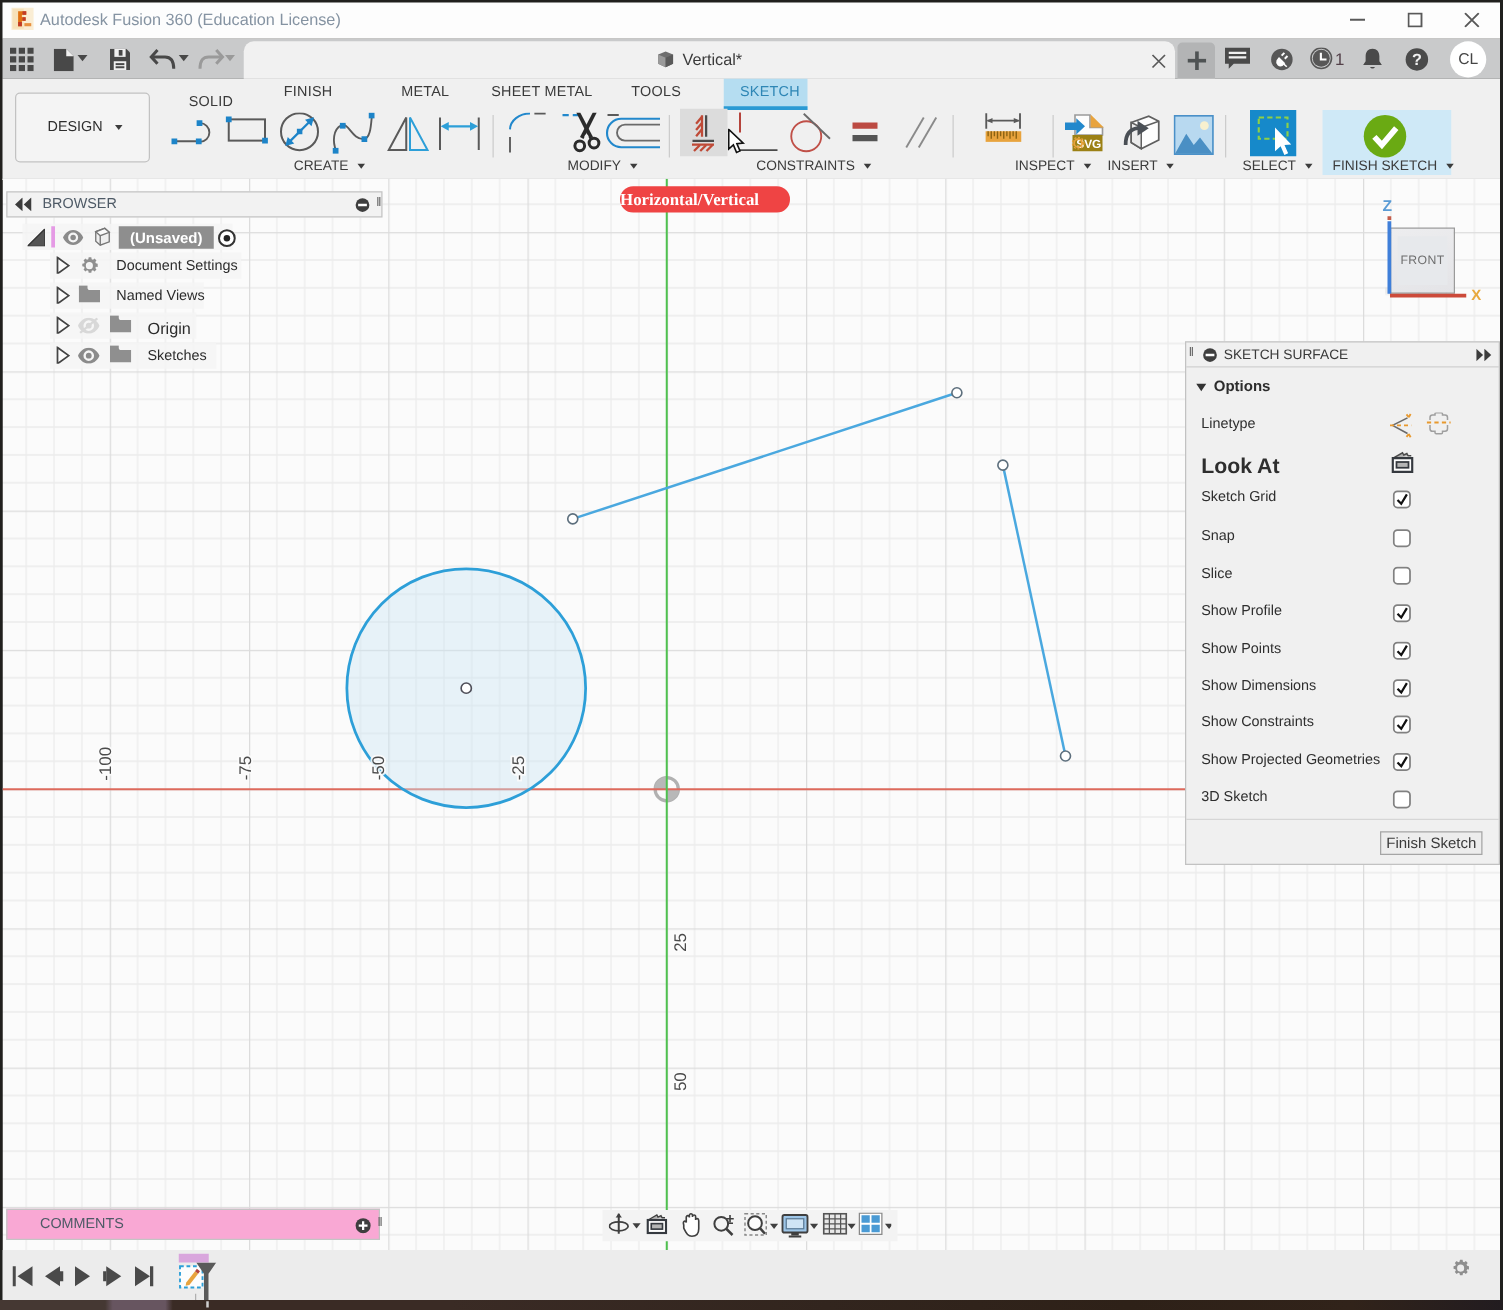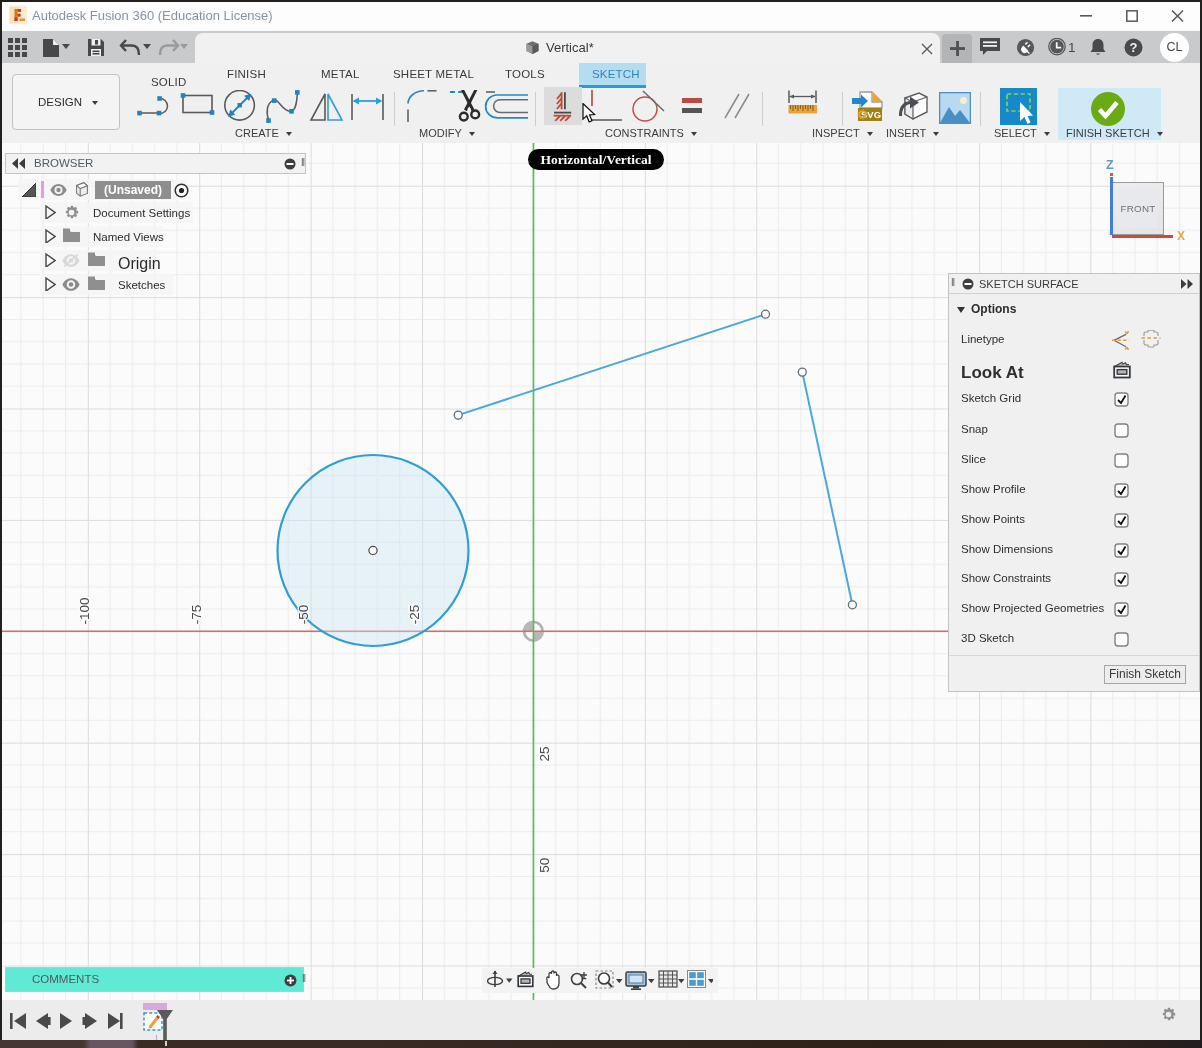--- a/index.html
+++ b/index.html
@@ -9,23 +9,23 @@
   #frame{position:absolute;left:0;top:0;width:1202px;height:1048px;}
   #titlebar{left:2px;top:2px;width:1198px;height:29px;background:#fdfdfd;}
   #title-text{left:32px;top:8px;font-size:13px;color:#8593a2;}
   #toolrow{left:2px;top:31px;width:1198px;height:32px;background:#c9cacb;}
   #doctab{left:195px;top:33px;width:745px;height:30px;background:#f1f1f1;border-radius:8px 8px 0 0;}
   #ribbon{left:2px;top:63px;width:1198px;height:80px;background:#f0f0f0;border-bottom:1px solid #c6c6c6;}
   .rtab{position:absolute;top:0;height:24.5px;font-size:11.5px;color:#3a3a3a;letter-spacing:0.2px;}
   #canvas{left:2px;top:143px;width:1198px;height:857px;}
   #browser{left:2px;top:143px;width:330px;height:350px;}
   #palette{left:948px;top:273px;width:252px;height:419px;background:#f0f0f0;border:1px solid #c2c2c2;box-sizing:border-box;}
-  #tooltip{left:496px;top:149px;width:136px;height:21px;background:#000000;border-radius:10.5px;
+  #tooltip{left:496px;top:149px;width:136px;height:21px;background:#ef4444;border-radius:10.5px;
            color:#fff;font-family:"Liberation Serif",serif;font-weight:bold;font-size:13.5px;
-           text-align:center;line-height:21px;margin-left:32px;}
+           line-height:21px;}
   #timeline{left:2px;top:1000px;width:1198px;height:40px;background:#ececec;}
   #taskbar{left:0px;top:1040px;width:1202px;height:8px;background:#241e1c;}
   .seplabel{position:absolute;top:127px;font-size:11px;color:#3c3c3c;white-space:nowrap;z-index:5;}
   .caret{display:inline-block;width:0;height:0;border-left:3.5px solid transparent;
          border-right:3.5px solid transparent;border-top:4px solid #3c3c3c;vertical-align:middle;margin-left:4px;}
 </style>
 </head>
 <body>
 <div id="frame">
 
@@ -146,21 +146,21 @@
   <div class="abs" style="left:12px;top:74px;width:108px;height:56px;background:#f4f4f4;border:1px solid #c2c2c2;border-radius:4px;box-sizing:border-box;"></div>
   <div class="abs" style="left:38px;top:96px;font-size:11.5px;color:#2e2e2e;">DESIGN&nbsp;&nbsp;<span class="caret"></span></div>
 
   <div class="abs" style="left:394px;top:92px;width:1px;height:34px;background:#cccccc;"></div>
   <div class="abs" style="left:535px;top:92px;width:1px;height:34px;background:#cccccc;"></div>
   <div class="abs" style="left:762px;top:92px;width:1px;height:34px;background:#cccccc;"></div>
   <div class="abs" style="left:842px;top:92px;width:1px;height:34px;background:#cccccc;"></div>
   <div class="abs" style="left:980px;top:92px;width:1px;height:34px;background:#cccccc;"></div>
 
   <div class="seplabel" style="left:235px;">CREATE <span class="caret"></span></div>
-  <div class="seplabel" style="left:419px;">MODIFY <span class="caret"></span></div>
+  <div class="seplabel" style="left:454px;">MODIFY <span class="caret"></span></div>
   <div class="seplabel" style="left:605px;">CONSTRAINTS <span class="caret"></span></div>
   <div class="seplabel" style="left:774px;margin-left:38px;">INSPECT <span class="caret"></span></div>
   <div class="seplabel" style="left:886px;">INSERT <span class="caret"></span></div>
   <div class="seplabel" style="left:994px;">SELECT <span class="caret"></span></div>
   <div class="seplabel" style="left:1066px;">FINISH SKETCH <span class="caret"></span></div>
 
   <svg class="abs" style="left:136px;top:90px" width="260px" height="36" viewBox="0 0 260 36">
 
     <g transform="translate(0,0)">
       <path d="M3,23 L23,23" stroke="#5a5a5a" stroke-width="1.5" fill="none"></path>
@@ -443,21 +443,21 @@
       </svg>
     <svg class="abs" style="left:60px;top:111px" width="18" height="13" viewBox="0 0 17 12">
         <path d="M8.5,0 C4,0 1.2,3.8 0.4,6 C1.2,8.2 4,12 8.5,12 C13,12 15.8,8.2 16.6,6 C15.8,3.8 13,0 8.5,0 Z M8.5,10 A4,4 0 1 1 8.5,2 A4,4 0 0 1 8.5,10 Z" fill="#d8d8d8"></path>
         <circle cx="8.5" cy="6" r="2.2" fill="#d8d8d8"></circle>
         <line x1="2" y1="11.5" x2="15" y2="0.5" stroke="#d8d8d8" stroke-width="1.6"></line>
       </svg>
     <svg class="abs" style="left:86px;top:109px" width="17" height="14">
         <path d="M0,2 L6,2 L8,4 L17,4 L17,14 L0,14 Z" fill="#8f8f8f"></path>
         <rect x="0" y="0.5" width="7" height="3" fill="#8f8f8f"></rect>
       </svg>
-    <div class="abs" style="left:116px;top:112px;font-size:16px;color:#2c2c2c;text-align:center;">Origin</div>
+    <div class="abs" style="left:116px;top:112px;font-size:13px;color:#2c2c2c;text-align:center;">Origin</div>
 
     <div class="abs" style="left:38px;top:131px;width:133px;height:21px;background:rgba(244,244,244,0.85);"></div>
     <svg class="abs" style="left:42px;top:134px" width="12" height="14">
         <path d="M2,1 L11,7.5 L2,14 Z" fill="#fbfbfb" stroke="#444" stroke-width="1.4"></path>
       </svg>
     <svg class="abs" style="left:60px;top:135px" width="18" height="13" viewBox="0 0 17 12">
         <path d="M8.5,0 C4,0 1.2,3.8 0.4,6 C1.2,8.2 4,12 8.5,12 C13,12 15.8,8.2 16.6,6 C15.8,3.8 13,0 8.5,0 Z M8.5,10 A4,4 0 1 1 8.5,2 A4,4 0 0 1 8.5,10 Z" fill="#8b8b8b"></path>
         <circle cx="8.5" cy="6" r="2.2" fill="#8b8b8b"></circle>
       </svg>
     <svg class="abs" style="left:86px;top:133px" width="17" height="14">
@@ -622,21 +622,21 @@
     <g transform="translate(200,0)">
       <rect x="0.5" y="0.5" width="18" height="17" fill="#fff" stroke="#888" stroke-width="1"></rect>
       <rect x="2.2" y="2.2" width="6.6" height="6" fill="#4a9ad4"></rect>
         <rect x="10.2" y="2.2" width="6.6" height="6" fill="#4a9ad4"></rect>
       <rect x="2.2" y="9.8" width="6.6" height="6" fill="#4a9ad4"></rect>
         <rect x="10.2" y="9.8" width="6.6" height="6" fill="#4a9ad4"></rect>
     </g>
     <path d="M221,9 l6.5,0 l-3.25,4.2 Z" fill="#3f3f3f"></path>
   </svg>
 
-  <div class="abs" style="left:5px;top:967px;width:299px;height:25px;background:#5eead4;border:1px solid #c4c4c4;box-sizing:border-box;">
+  <div class="abs" style="left:5px;top:967px;width:299px;height:25px;background:#f9a8d4;border:1px solid #c4c4c4;box-sizing:border-box;">
     <div class="abs" style="left:26px;top:5px;font-size:11.5px;color:#4e5a66;">COMMENTS</div>
     <svg class="abs" style="left:278px;top:6px" width="13" height="13">
         <circle cx="6.5" cy="6.5" r="6" fill="#3e3e3e"></circle>
         <rect x="3" y="5.6" width="7" height="1.8" fill="#fff"></rect>
         <rect x="5.6" y="3" width="1.8" height="7" fill="#fff"></rect>
       </svg>
     <div class="abs" style="left:296px;top:5px;color:#555;font-size:10px;">‖</div>
   </div>
 
   <div class="abs" id="timeline"></div>

